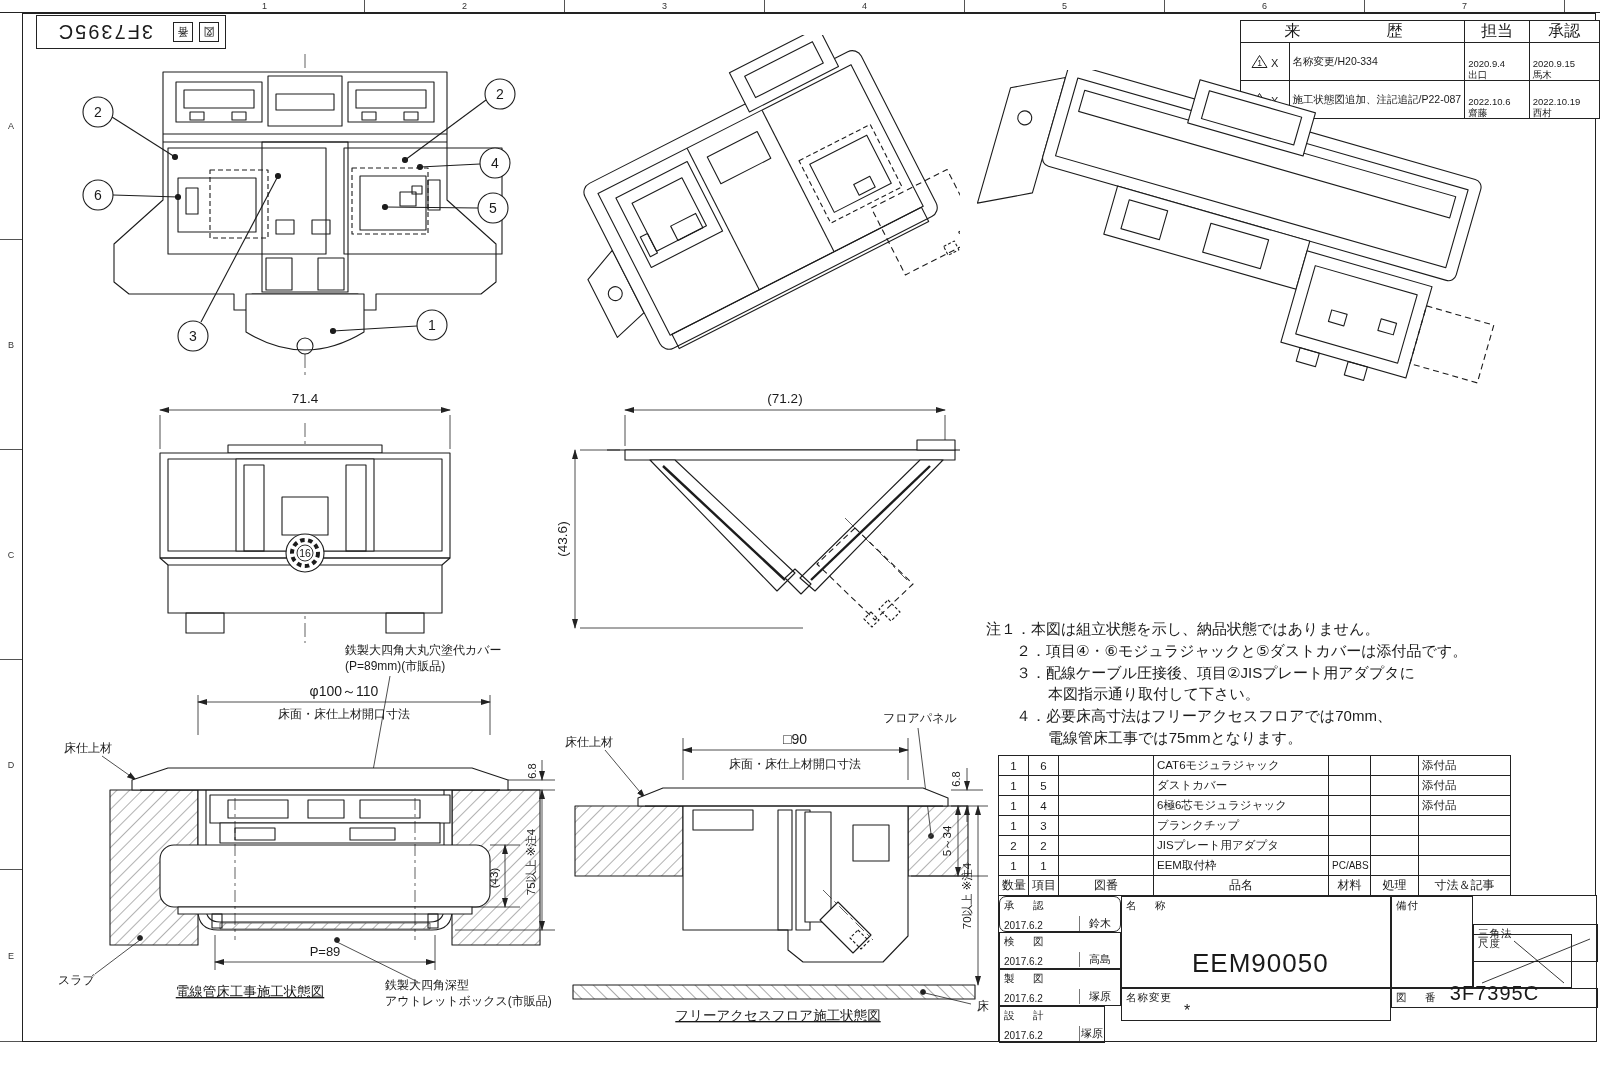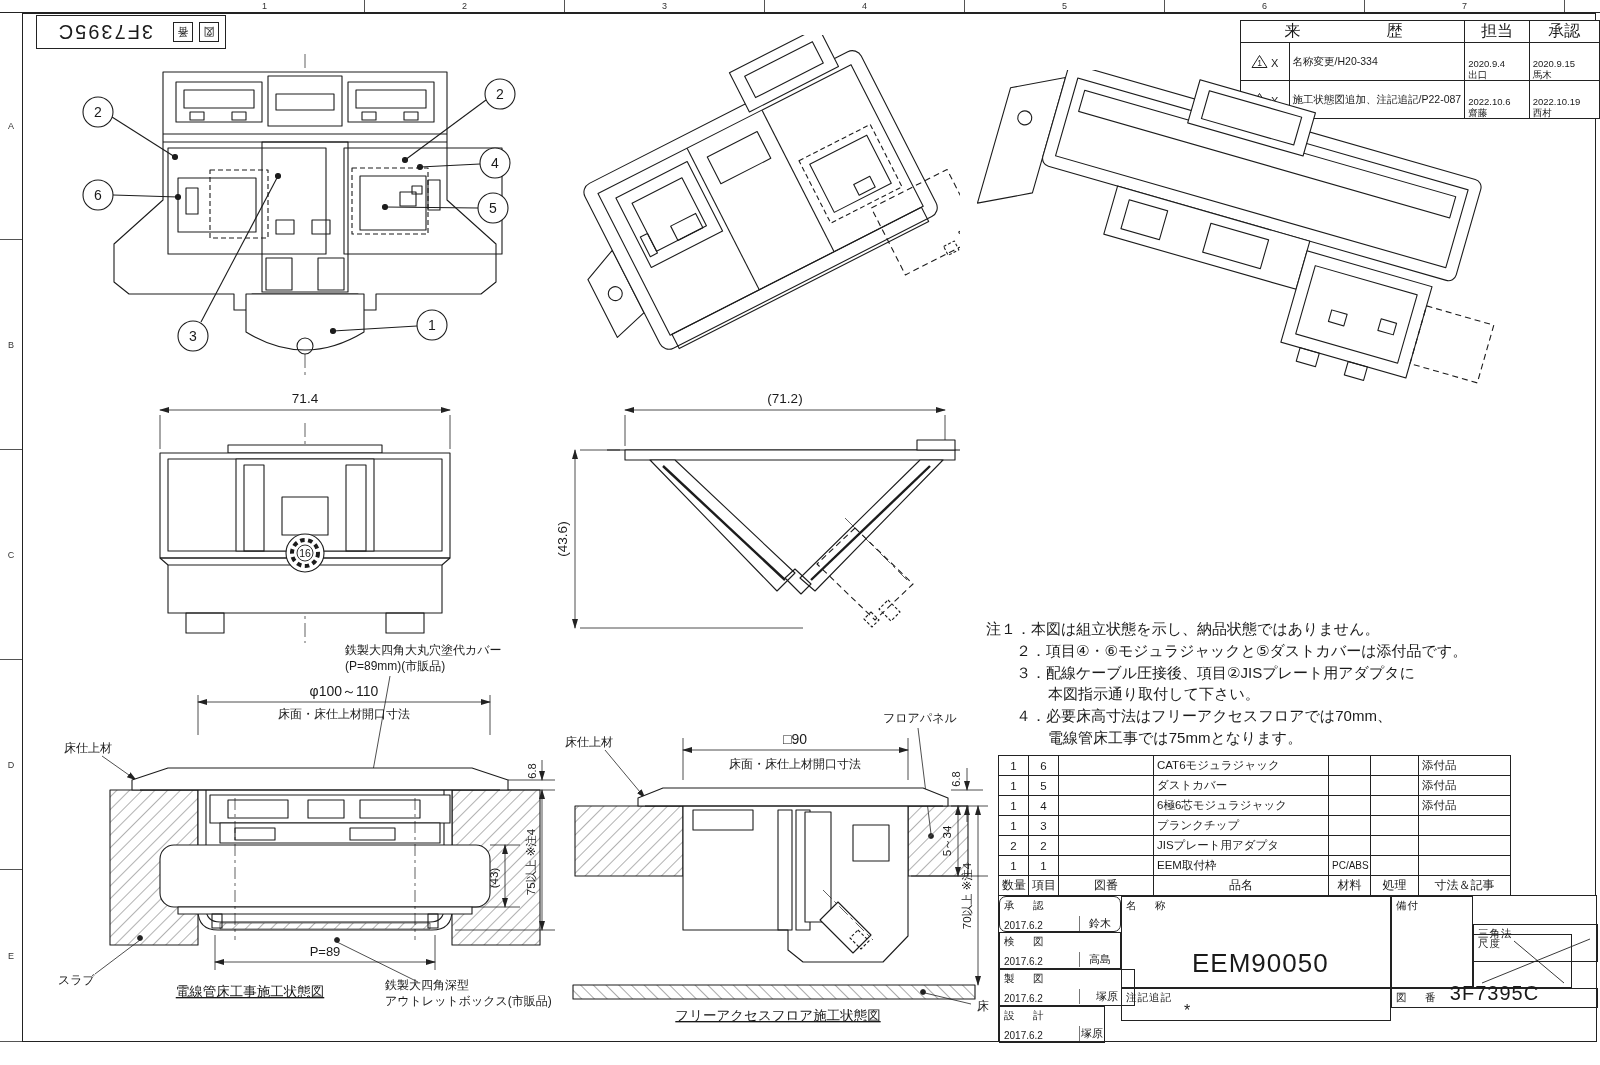--- a/index.html
+++ b/index.html
@@ -515,21 +515,21 @@
             <span class="nm">鈴木</span>
           </div>
         </div>
         <div class="cell" style="left: 0px; top: 36px; width: 122px; height: 37px;">
           <div class="lab">検　図</div>
           <div class="sig">
             <span class="d">2017.6.2</span>
             <span class="nm">高島</span>
           </div>
         </div>
-        <div class="cell" style="left: 0px; top: 73px; width: 136px; height: 37px;">
+        <div class="cell" style="left: 0px; top: 73px; width: 122px; height: 37px;">
           <div class="lab">製　図</div>
           <div class="sig">
             <span class="d">2017.6.2</span>
             <span class="nm">塚原</span>
           </div>
         </div>
         <div class="cell" style="left: 0px; top: 110px; width: 106px; height: 37px;">
           <div class="lab">設　計</div>
           <div class="sig">
             <span class="d">2017.6.2</span>
@@ -548,21 +548,21 @@
       <div class="lab" style="letter-spacing:1px">三角法</div>
     </div>
     <div class="cell" style="left:474px;top:38px;width:99px;height:54px;">
       <div class="lab" style="letter-spacing:1px;position:absolute;">尺度</div>
       <svg width="123" height="52">
           <line x1="8" y1="48" x2="116" y2="4" stroke="#222" stroke-width="0.9"></line>
           <line x1="40" y1="6" x2="90" y2="48" stroke="#222" stroke-width="0.9"></line>
         </svg>
     </div>
     <div class="cell" style="left:122px;top:92px;width:270px;height:33px;">
-      <div class="lab" style="letter-spacing:1px">注記追記</div>
+      <div class="lab" style="letter-spacing:1px">名称変更</div>
       <div style="position:absolute;left:62px;bottom:0px;font-size:16px;">*</div>
     </div>
     <div class="cell" style="left:392px;top:92px;width:207px;height:20px;">
       <div class="lab">図　番</div>
       <div class="dwgno">3F7395C</div>
     </div>
   </div>
 </div>
 
 </body></html>

